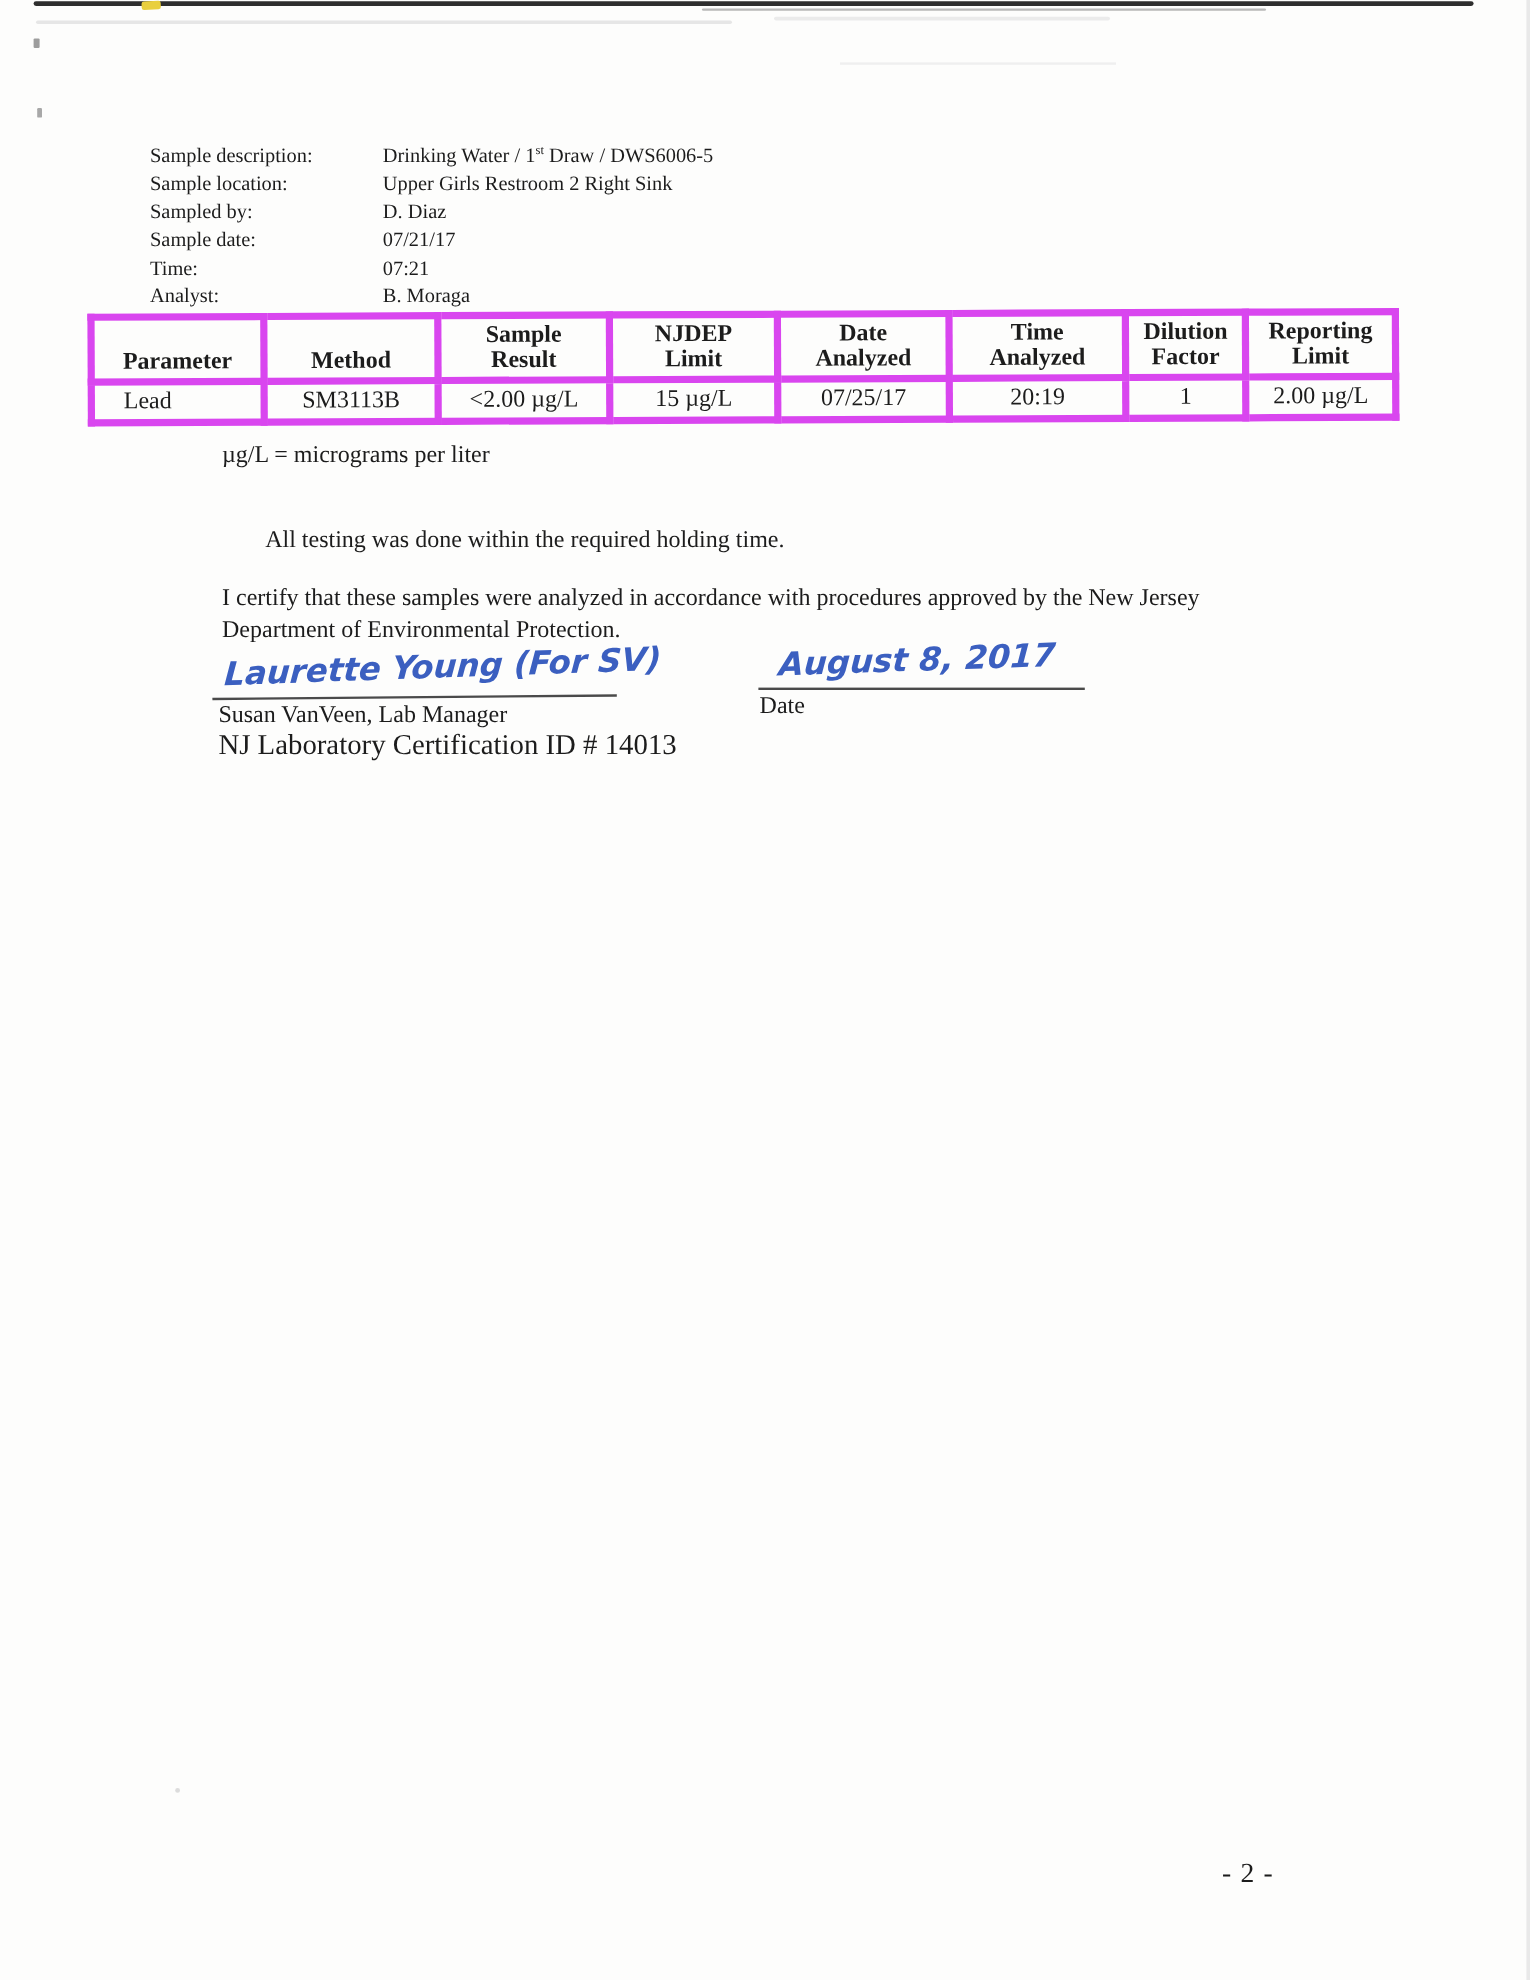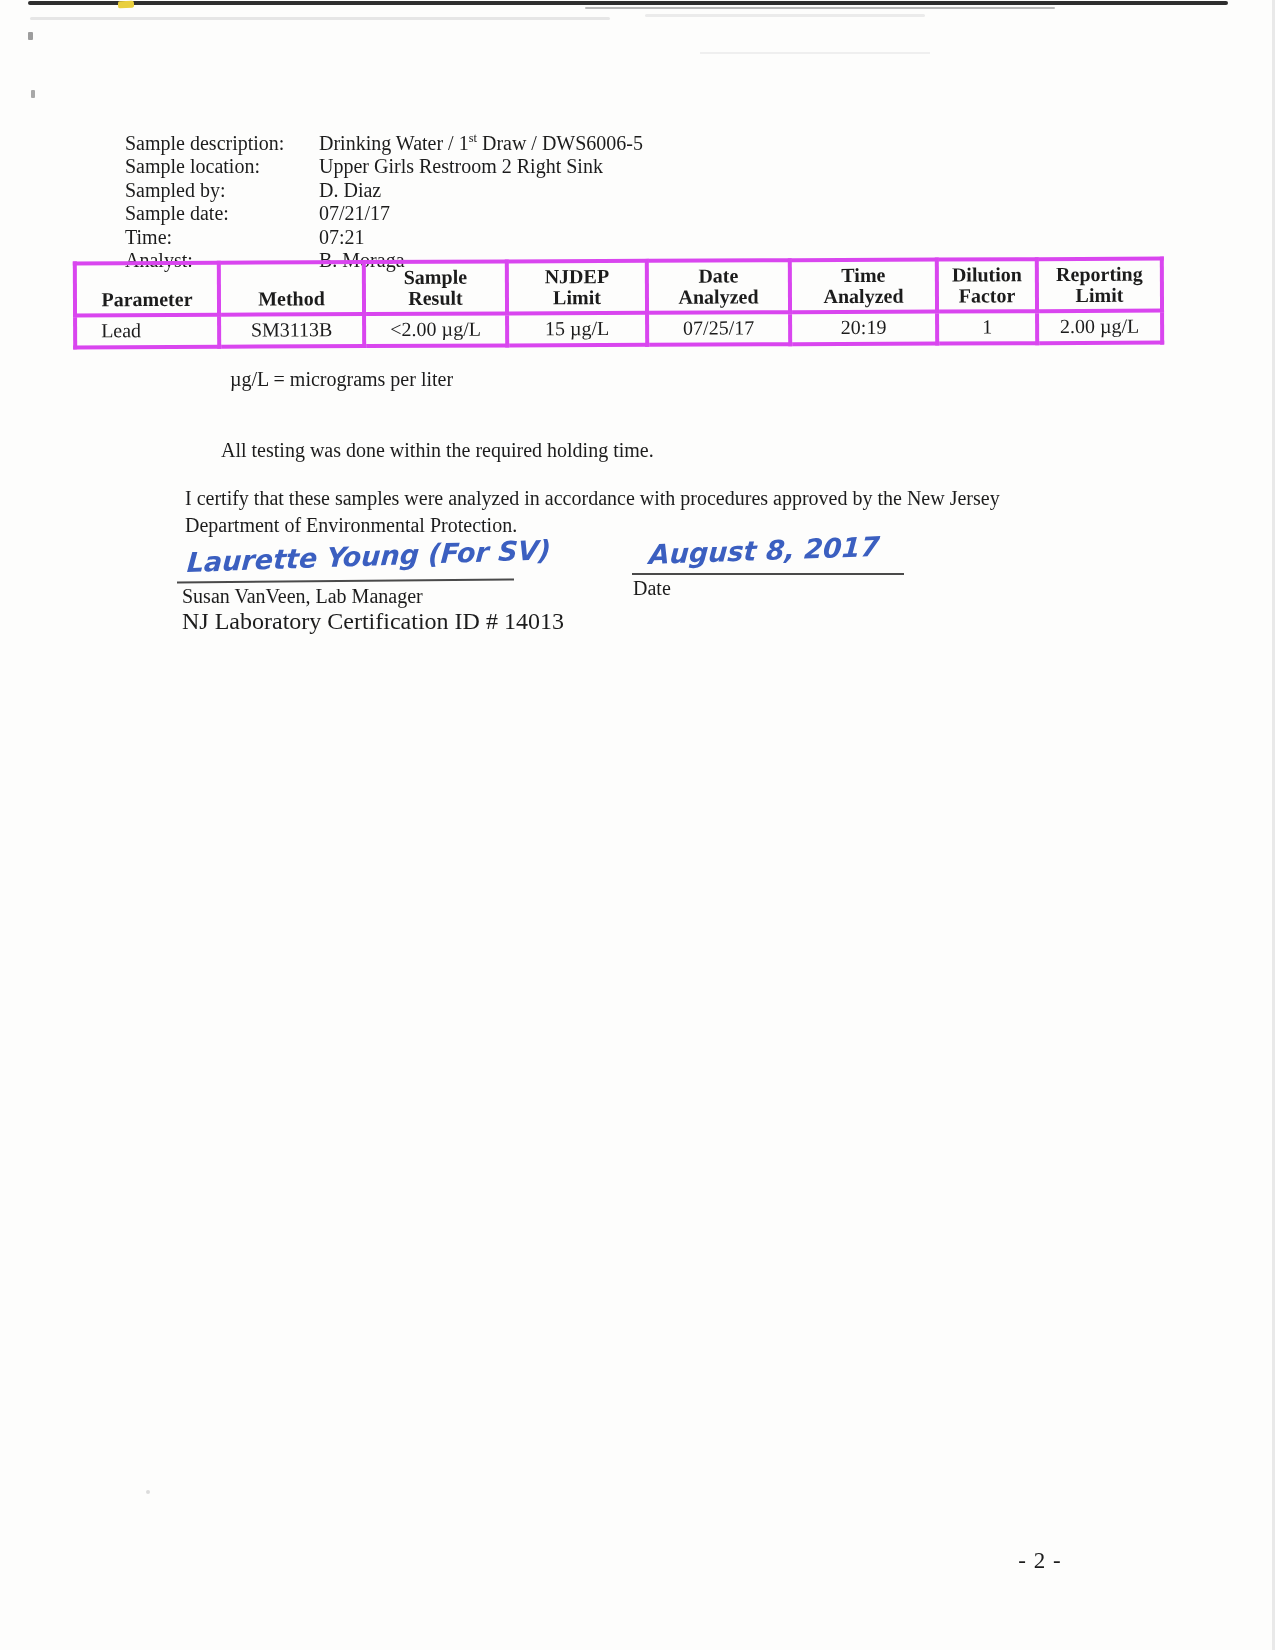--- a/index.html
+++ b/index.html
@@ -18,39 +18,39 @@
   .scan-yellow-speck{top:1px;left:118px;width:16px;height:7px;background:#e9cf3e;border-radius:2px;transform:rotate(-3deg);}
   .scan-smudge-a{top:17px;left:30px;width:580px;height:3px;background:#e6e6e6;border-radius:2px;}
   .scan-smudge-b{top:14px;left:645px;width:280px;height:3px;background:#ebebeb;border-radius:2px;}
   .scan-smudge-c{top:52px;left:700px;width:230px;height:2px;background:#efefef;}
   .scan-speck-1{top:32px;left:28px;width:5px;height:8px;background:#9d9d9d;border-radius:1px;}
   .scan-speck-2{top:90px;left:31px;width:4px;height:8px;background:#a8a8a8;border-radius:1px;}
   .scan-speck-3{top:1490px;left:146px;width:4px;height:4px;background:#dcdcdc;border-radius:2px;}
   .scan-right-edge{top:0;right:0;width:3px;height:1650px;background:#e9e9e9;}
 
   
-  .sample-info{top:132px;left:125px;font-size:20px;line-height:23.4px;}
+  .sample-info{top:118px;left:125px;font-size:17px;line-height:23.4px;}
   .sample-info .row{display:flex;}
   .sample-info .lbl{width:194px;flex:none;}
   .sample-info .val{white-space:nowrap;}
   .sup{font-size:0.62em;vertical-align:super;line-height:0;}
 
   
   .results-table{top:259px;left:73px;transform:rotate(-0.25deg);}
   table{border-collapse:collapse;table-layout:fixed;font-size:20px;}
-  th,td{border:4px solid #d946ef;overflow:hidden;}
+  th,td{border:6px solid #d946ef;overflow:hidden;}
   th{font-weight:bold;vertical-align:bottom;text-align:center;height:45px;padding:0 2px 3px 2px;line-height:21px;}
   td{height:24px;text-align:center;padding:1px 2px 3px 2px;line-height:22px;}
   td.cell-left{text-align:left;padding-left:24px;}
   th span{display:block;}
   col.c1{width:144px;} col.c2{width:145px;} col.c3{width:143px;} col.c4{width:140px;}
   col.c5{width:143px;} col.c6{width:147px;} col.c7{width:100px;} col.c8{width:125px;}
 
   
-  .unit-note{top:368px;left:185px;font-size:20px;margin-left:45px;}
+  .unit-note{top:368px;left:185px;font-size:20px;}
   .holding-note{top:439px;left:185px;font-size:20px;margin-left:36px;}
   .cert-note{top:485px;left:185px;width:905px;font-size:20px;line-height:26.5px;}
 
   
   .handwriting{
     font-family:"DejaVu Sans", sans-serif;
     font-style:italic;font-weight:bold;
     transform:rotate(-2deg) skewX(-6deg);
     transform-origin:left bottom;
     white-space:nowrap;

